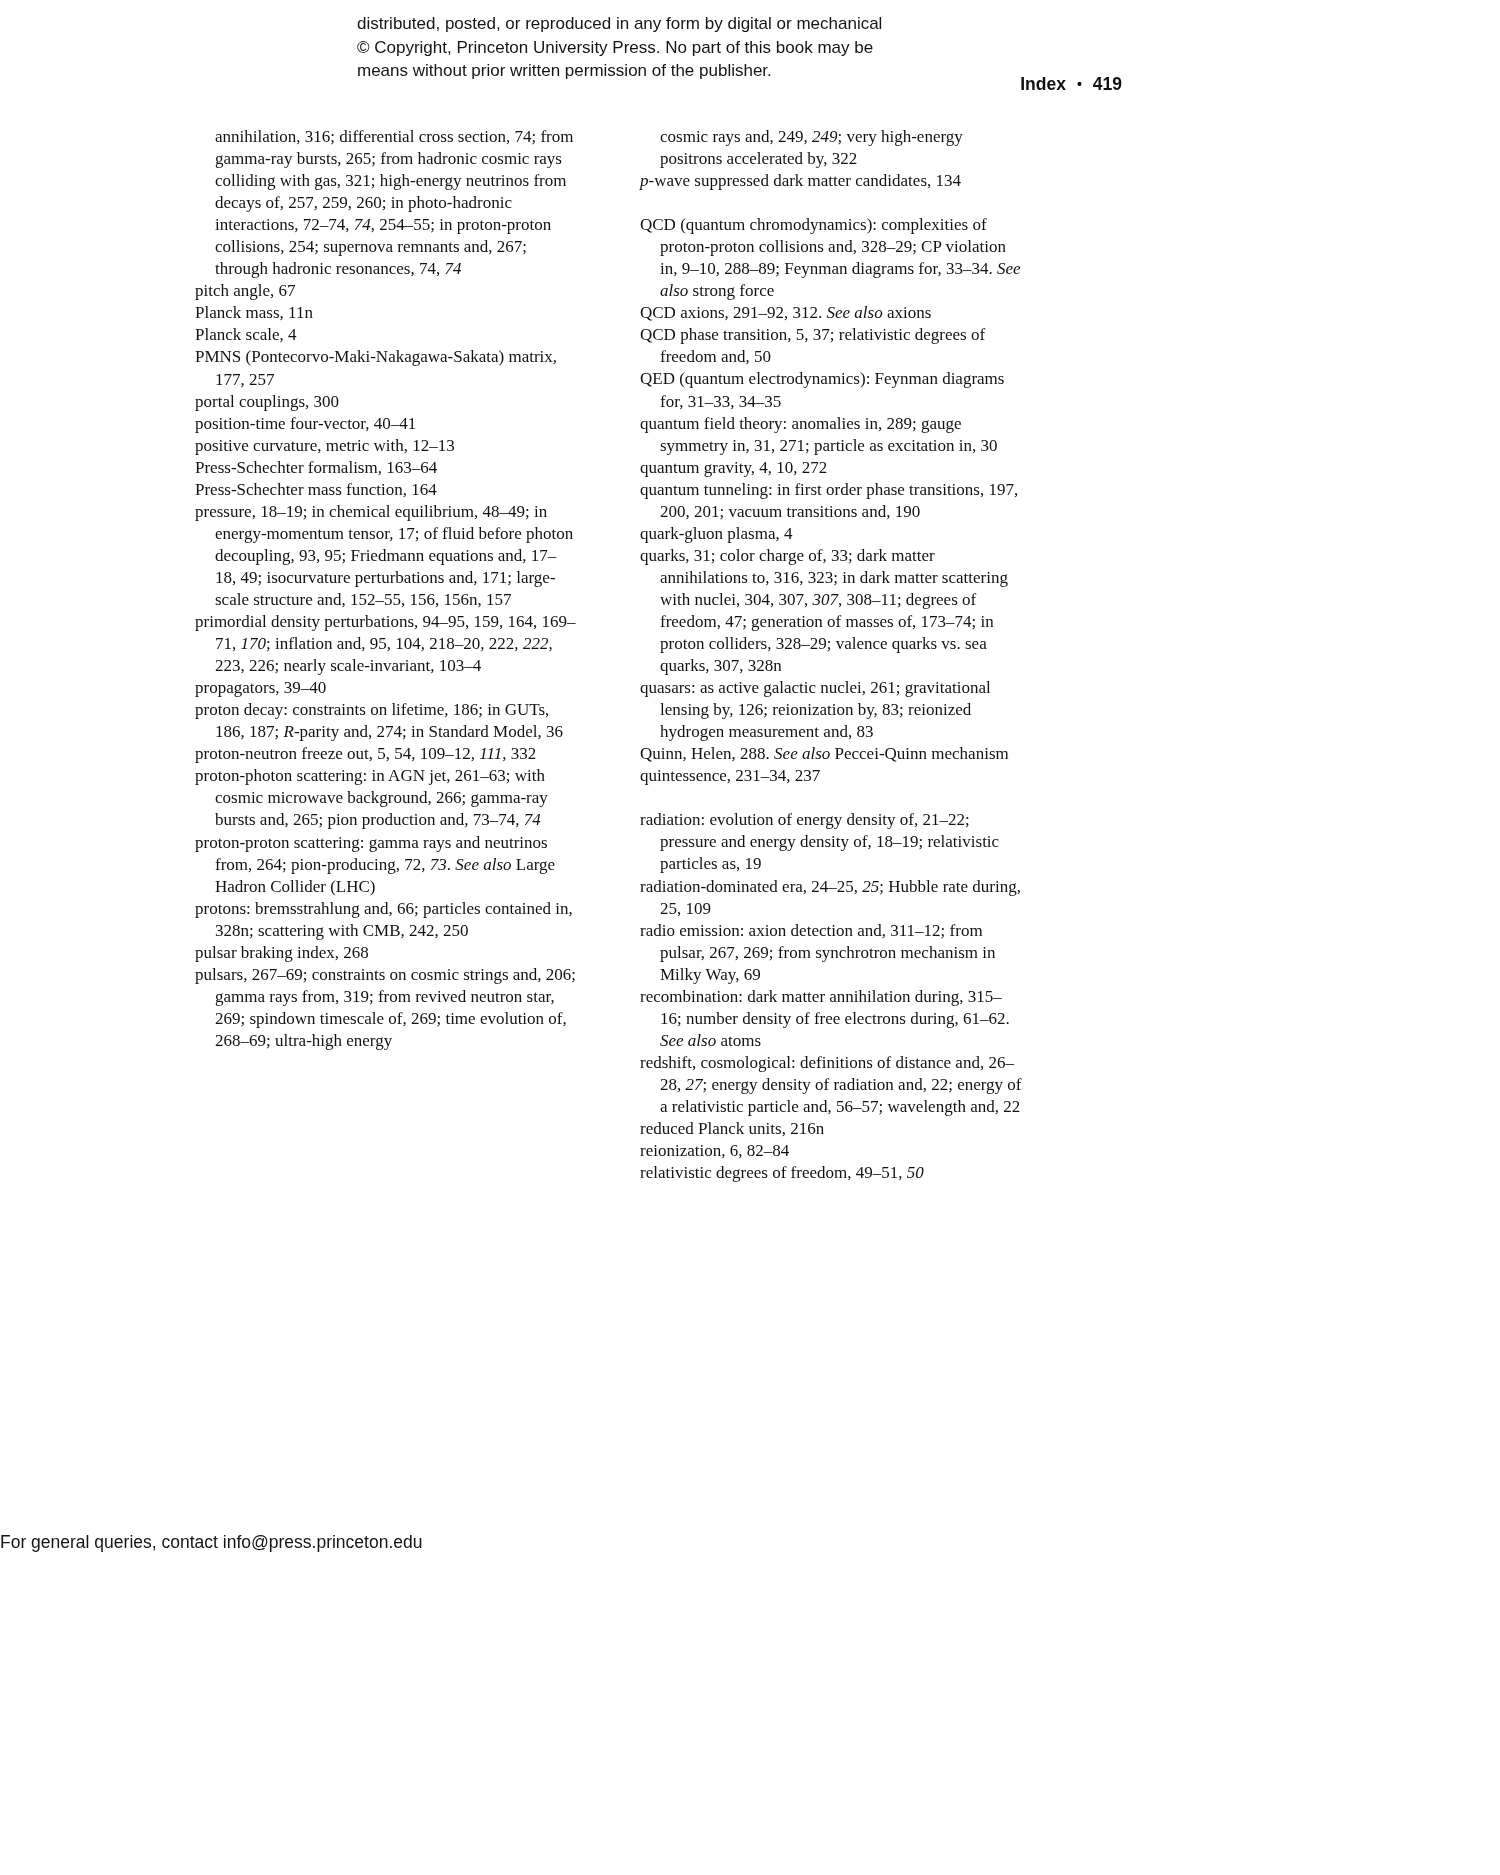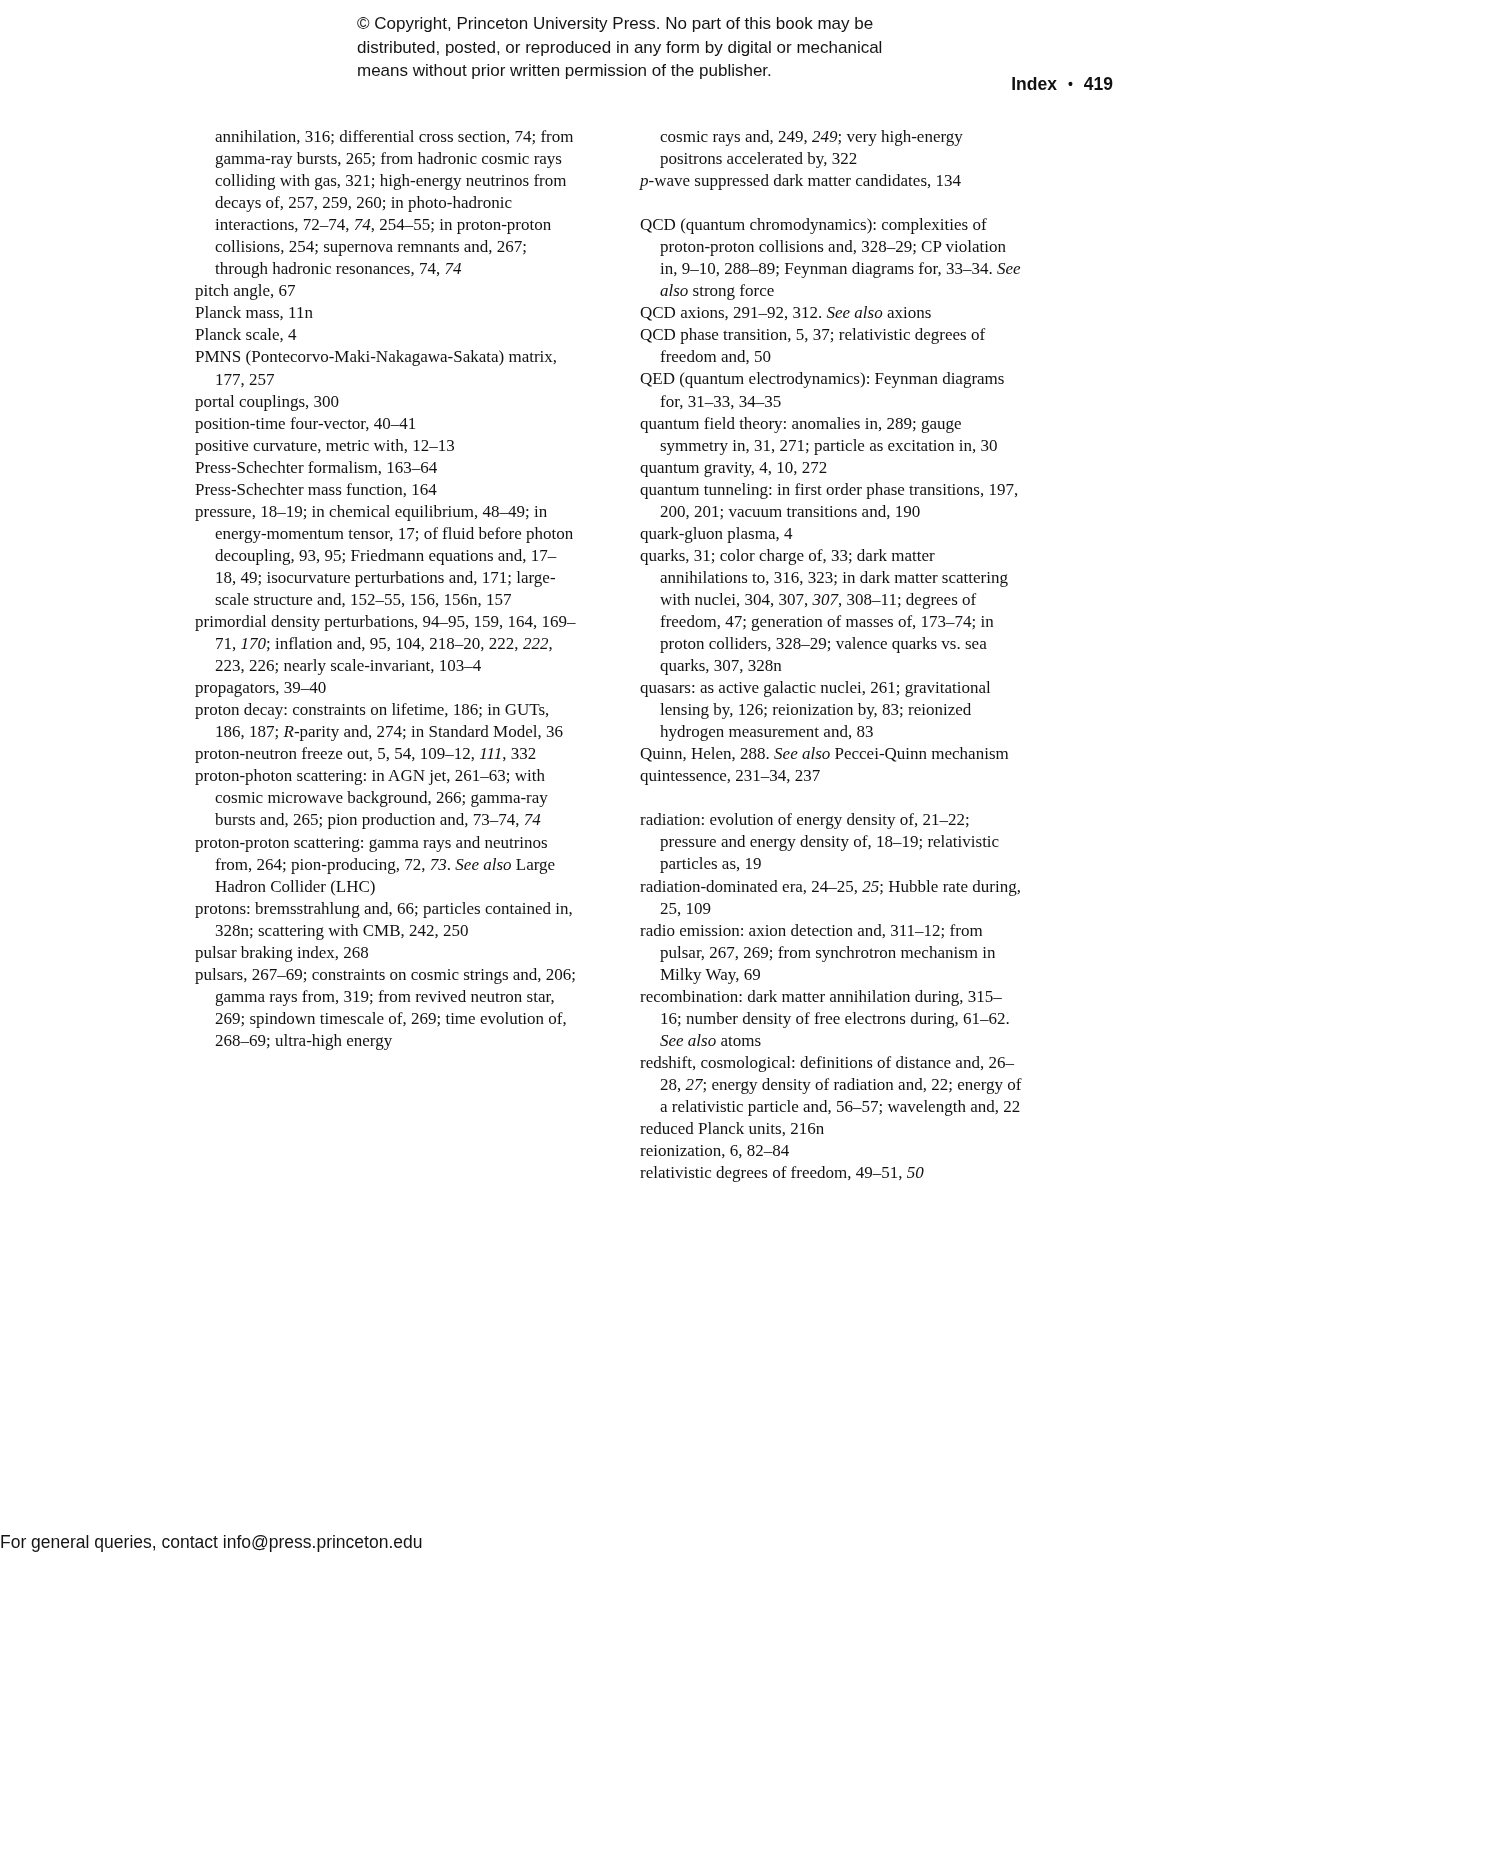--- a/index.html
+++ b/index.html
@@ -7,21 +7,21 @@
   body { font-family:"Liberation Serif", serif; color:#121212; -webkit-font-smoothing:antialiased; }
   .page { position:relative; width:1500px; height:1875px; background:#ffffff; overflow:hidden; }
 
   .copyright {
     position:absolute; top:12px; left:357px;
     font-family:"Liberation Sans", sans-serif;
     font-size:17px; line-height:23.5px; color:#151515;
   }
 
   .running-head {
-    position:absolute; top:74px; right:387px;
+    position:absolute; top:74px; right:378px;
     font-family:"Liberation Sans", sans-serif;
     font-weight:bold; font-size:17.5px; color:#111;
     white-space:nowrap;
   }
   .running-head .bullet { margin:0 11px; font-size:14px; vertical-align:1px; }
 
   .columns {
     position:absolute; top:126px; left:155px;
     display:flex; gap:23px;
   }
@@ -41,22 +41,22 @@
     font-family:"Liberation Sans", sans-serif;
     font-size:17.5px; color:#141414;
   }
 </style>
 </head>
 <body>
 
 <div class="page">
 
   <div class="copyright">
+    <div>distributed, posted, or reproduced in any form by digital or mechanical</div>
     <div>© Copyright, Princeton University Press. No part of this book may be</div>
-    <div>distributed, posted, or reproduced in any form by digital or mechanical</div>
     <div>means without prior written permission of the publisher.</div>
   </div>
 
   <div class="running-head">
     <span>Index</span><span class="bullet">•</span><span>419</span>
   </div>
 
   <div class="columns">
     <div class="col" id="col-left">
         <div class="entry cont">annihilation, 316; differential cross section, 74; from gamma-ray bursts, 265; from hadronic cosmic rays colliding with gas, 321; high-energy neutrinos from decays of, 257, 259, 260; in photo-hadronic interactions, 72–74, <em>74</em>, 254–55; in proton-proton collisions, 254; supernova remnants and, 267; through hadronic resonances, 74, <em>74</em></div>

